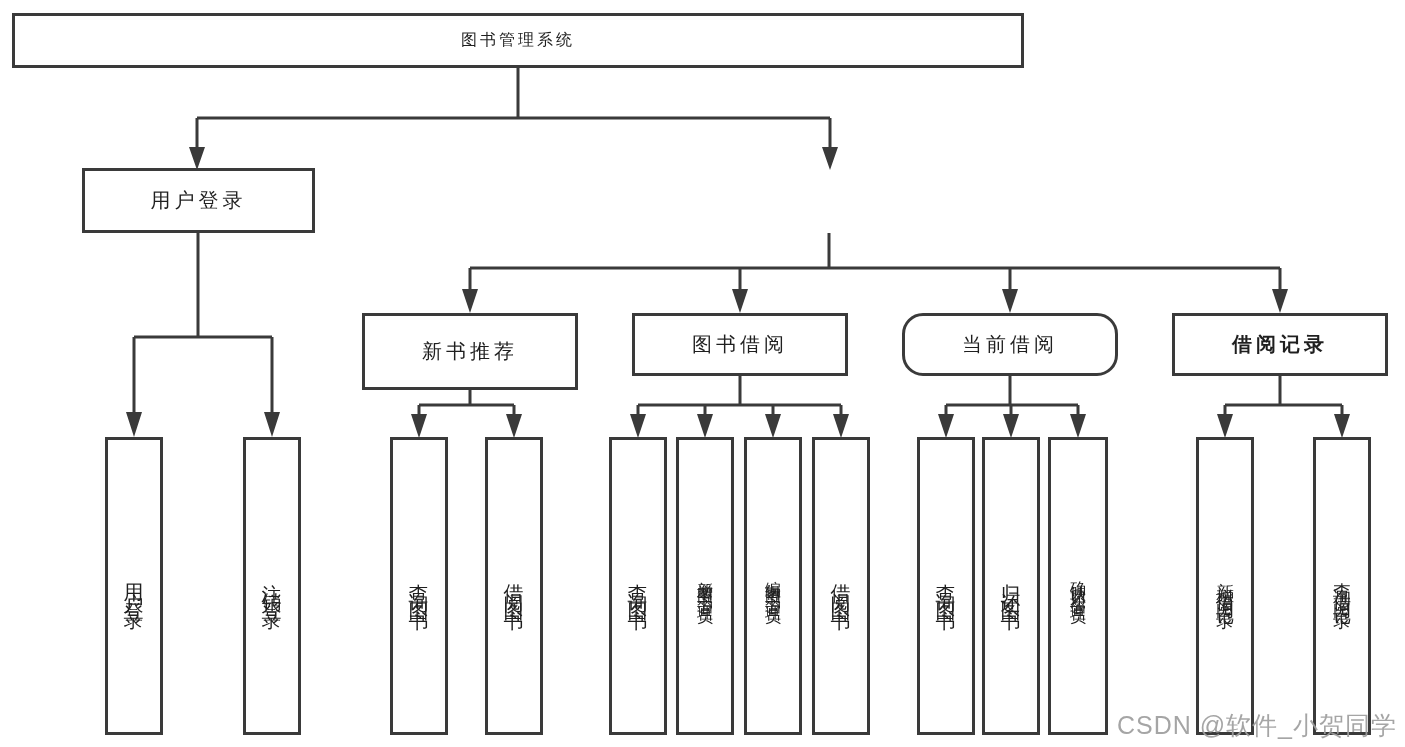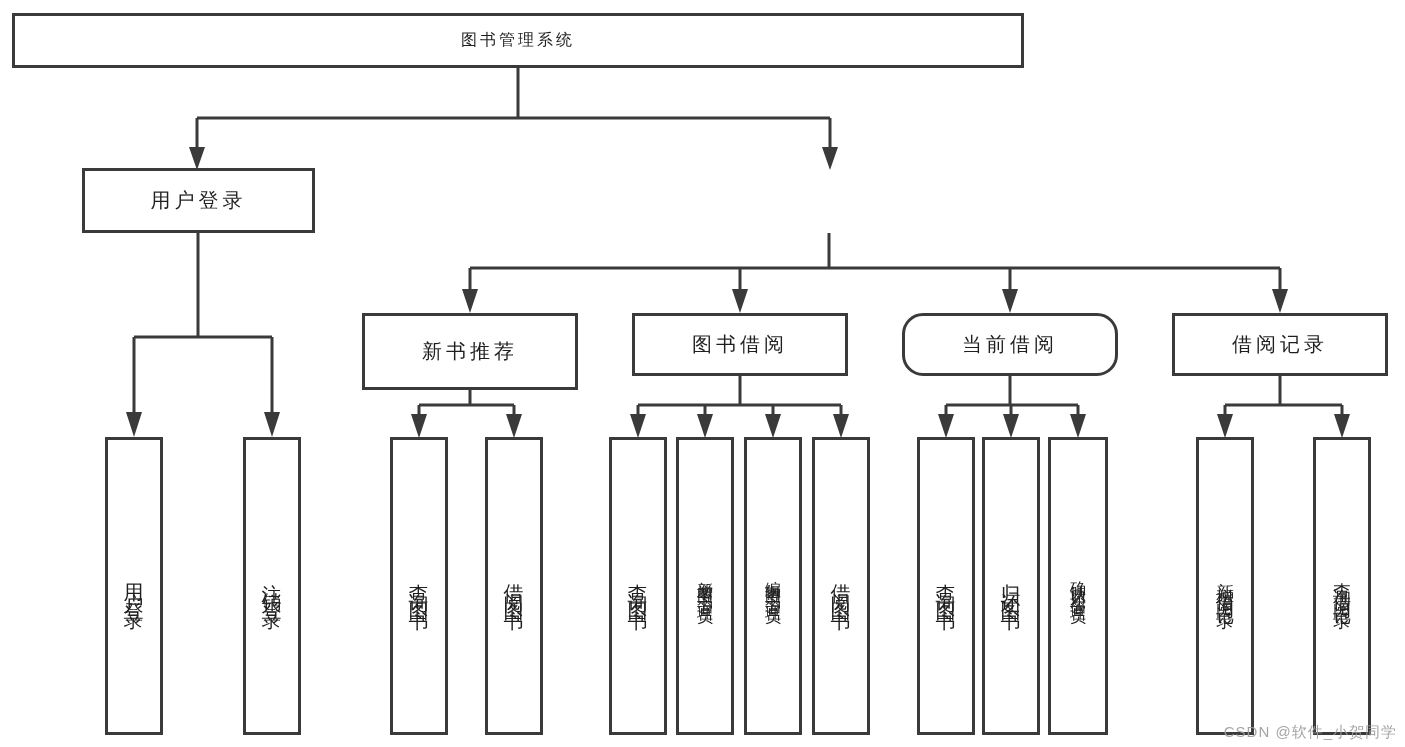--- a/index.html
+++ b/index.html
@@ -31,21 +31,21 @@
     writing-mode:vertical-rl;
     text-orientation:mixed;
     line-height:1;
     white-space:nowrap;
   }
   .leaf-lg span{font-size:20px;letter-spacing:9px;}
   .leaf-md span{font-size:18px;letter-spacing:6px;}
   .leaf-sm span{font-size:16px;letter-spacing:4px;}
   .watermark{
     position:absolute;right:8px;bottom:5px;
-    font-size:15px;color:var(--watermark);
+    font-size:25px;color:var(--watermark);
     opacity:.92;z-index:3;letter-spacing:1px;white-space:nowrap;
   }
 </style>
 </head>
 <body>
 
 <div class="stage">
 
   <svg class="connectors" width="1405" height="747" viewBox="0 0 1405 747">
 
@@ -90,21 +90,21 @@
 
   <div class="box hbox" style="left:362px;top:313px;width:216px;height:77px;">
     <span>新书推荐</span>
   </div>
   <div class="box hbox" style="left:632px;top:313px;width:216px;height:63px;">
     <span>图书借阅</span>
   </div>
   <div class="box hbox" style="left:902px;top:313px;width:216px;height:63px;border-radius:21px;">
     <span>当前借阅</span>
   </div>
-  <div class="box hbox" style="left:1172px;top:313px;width:216px;height:63px;">
+  <div class="box hbox" style="left:1172px;top:313px;width:216px;height:63px;font-weight:bold;">
     <span>借阅记录</span>
   </div>
 
   <div class="box leaf leaf-lg" style="left:105px;top:437px;width:58px;height:298px;">
     <span>用户登录</span>
   </div>
   <div class="box leaf leaf-lg" style="left:243px;top:437px;width:58px;height:298px;">
     <span>注销登录</span>
   </div>
 

